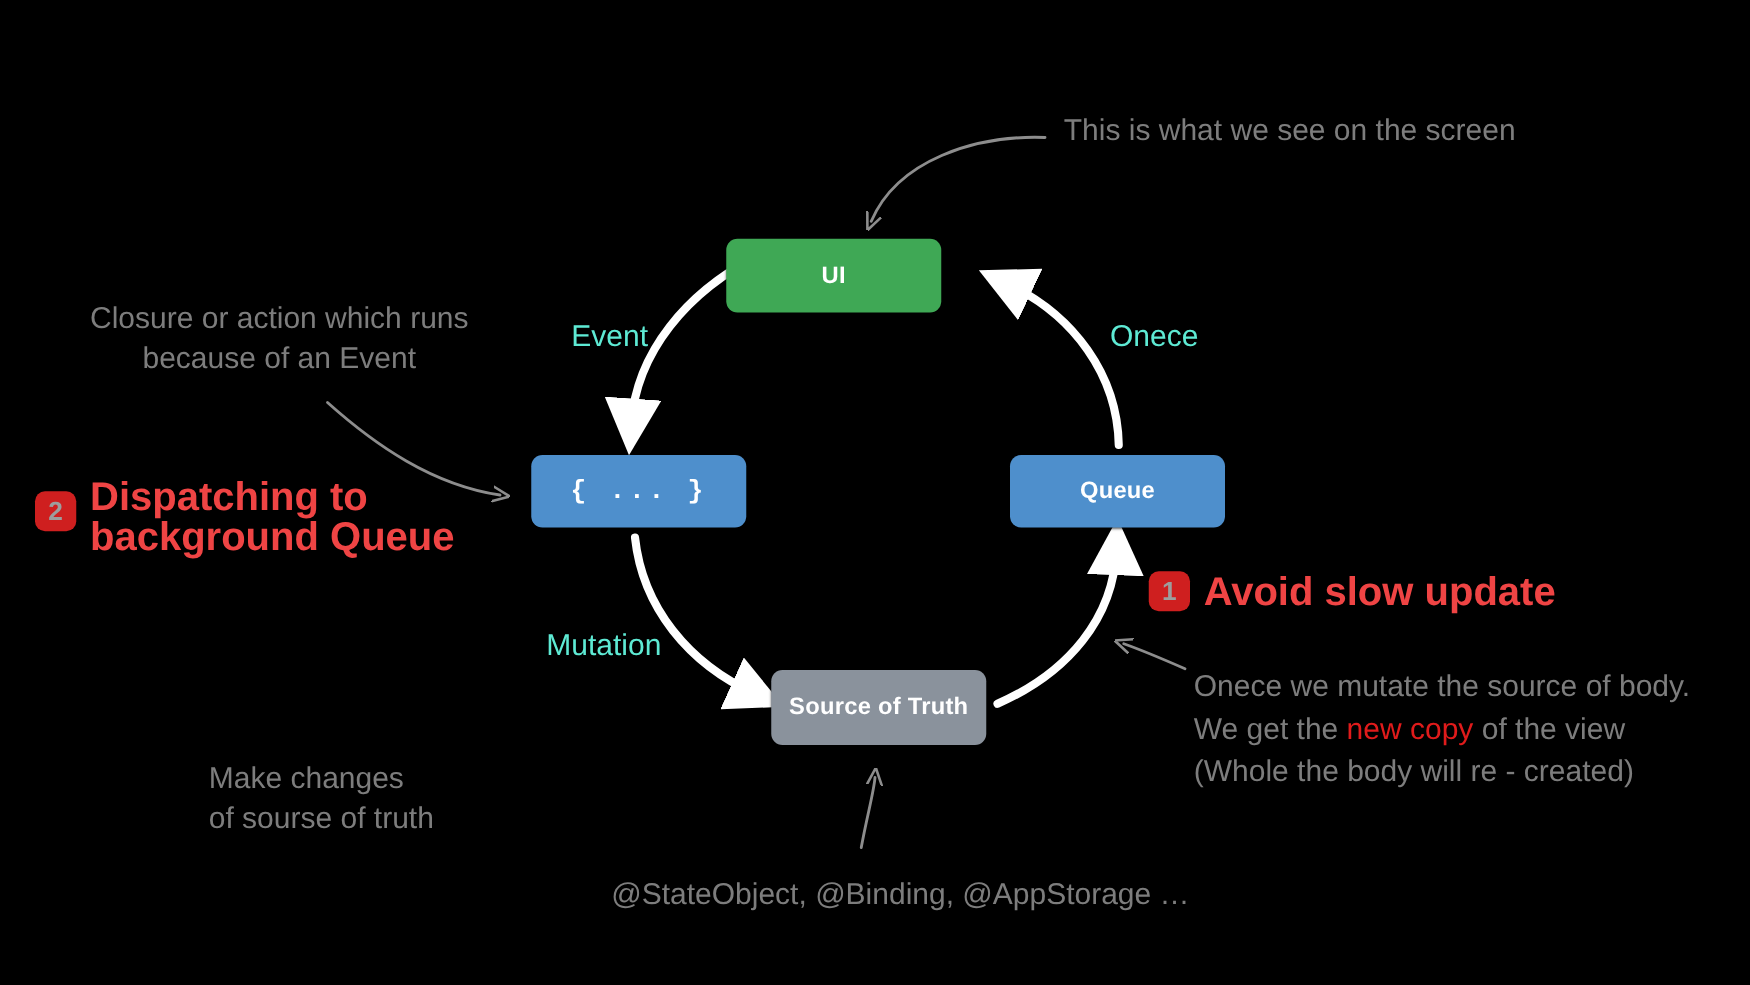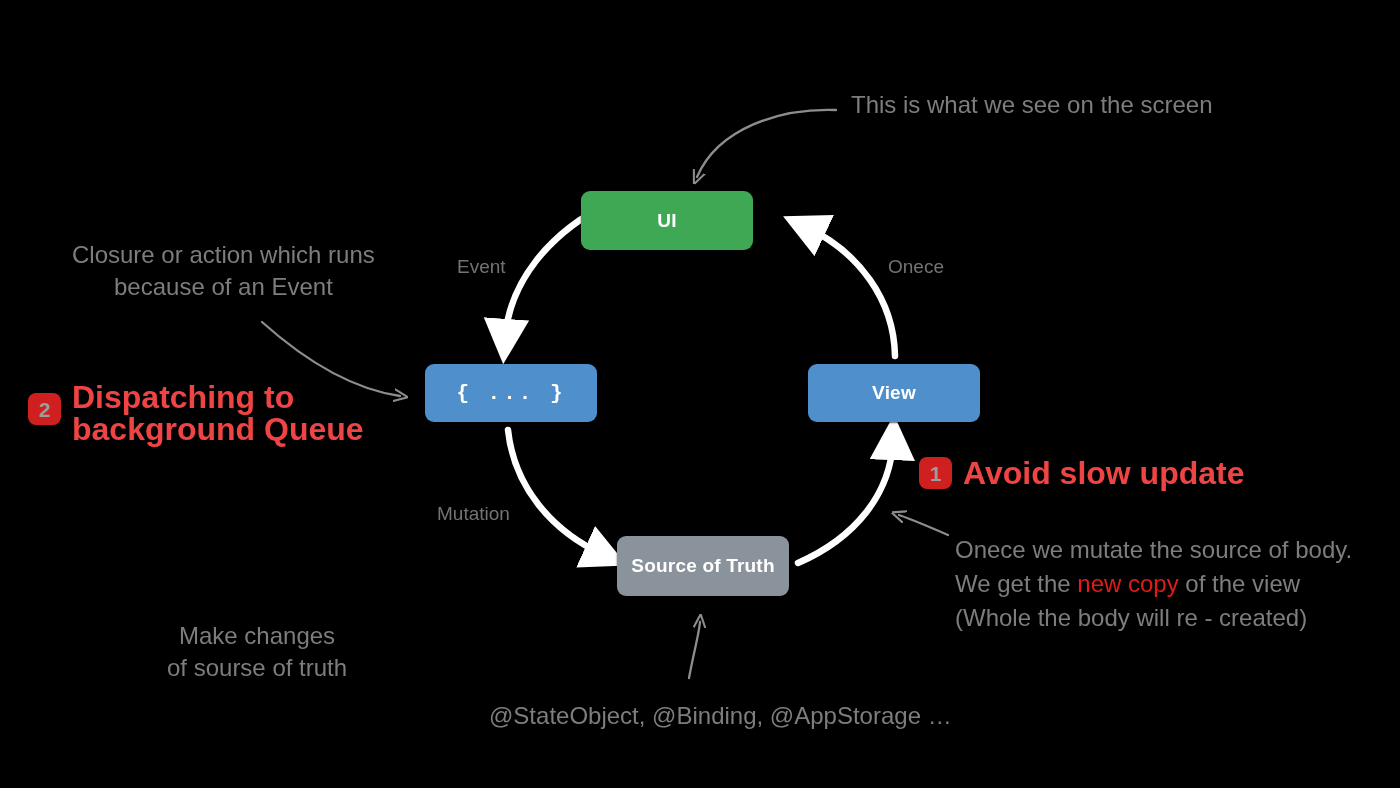--- a/index.html
+++ b/index.html
@@ -25,38 +25,38 @@
   }
   .node.mono { font-family:"Liberation Mono", monospace; font-weight:700; letter-spacing:3px; font-size:21px; }
 
   #node-ui     { left:581px; top:191px; width:172px; height:59px; background:#3fa855; }
   #node-clos   { left:425px; top:364px; width:172px; height:58px; background:#4e8fcc; }
   #node-view   { left:808px; top:364px; width:172px; height:58px; background:#4e8fcc; }
   #node-sot    { left:617px; top:536px; width:172px; height:60px; background:#8a929c; }
 
   .cycle-label {
     position:absolute;
-    color:#737373;
-    font-size:19px;
+    color:#5eead4;
+    font-size:24px;
     white-space:nowrap;
   }
   #lbl-event    { left:457px; top:256px; }
   #lbl-render   { left:888px; top:256px; }
   #lbl-mutation { left:437px; top:503px; }
 
   .note {
     position:absolute;
     color:#7d7d7d;
     font-size:24px;
     line-height:32px;
     white-space:nowrap;
   }
   #note-screen { left:851px;  top:89px; }
   #note-closure{ left:72px;   top:239px; text-align:center; }
-  #note-make   { left:167px;  top:620px; text-align:center; }
+  #note-make   { left:167px;  top:607px; }
   #note-state  { left:489px;  top:700px; text-align:center; }
   #note-mutate { left:955px;  top:533px; line-height:34px; }
   .hl-red { color:#e01b1b; }
 
   .callout {
     position:absolute;
     display:flex; align-items:center; gap:11px;
     white-space:nowrap;
   }
   .badge {
@@ -124,21 +124,21 @@
 
     <g>
       <path d="M948,535 C932,528 916,521 899,515" fill="none" stroke="#8d8d8d" stroke-width="2.3" stroke-linecap="round" marker-end="url(#head-gray)"></path>
     </g>
   </svg>
 
   <div class="node" id="node-ui">UI</div>
 
   <div class="node mono" id="node-clos">{ ... }</div>
 
-  <div class="node" id="node-view">View</div>
+  <div class="node" id="node-view">Queue</div>
 
   <div class="node" id="node-sot">Source of Truth</div>
 
   <div class="cycle-label" id="lbl-event">Event</div>
 
   <div class="cycle-label" id="lbl-render">Onece</div>
 
   <div class="cycle-label" id="lbl-mutation">Mutation</div>
 
   <div class="note" id="note-screen">This is what we see on the screen</div>

